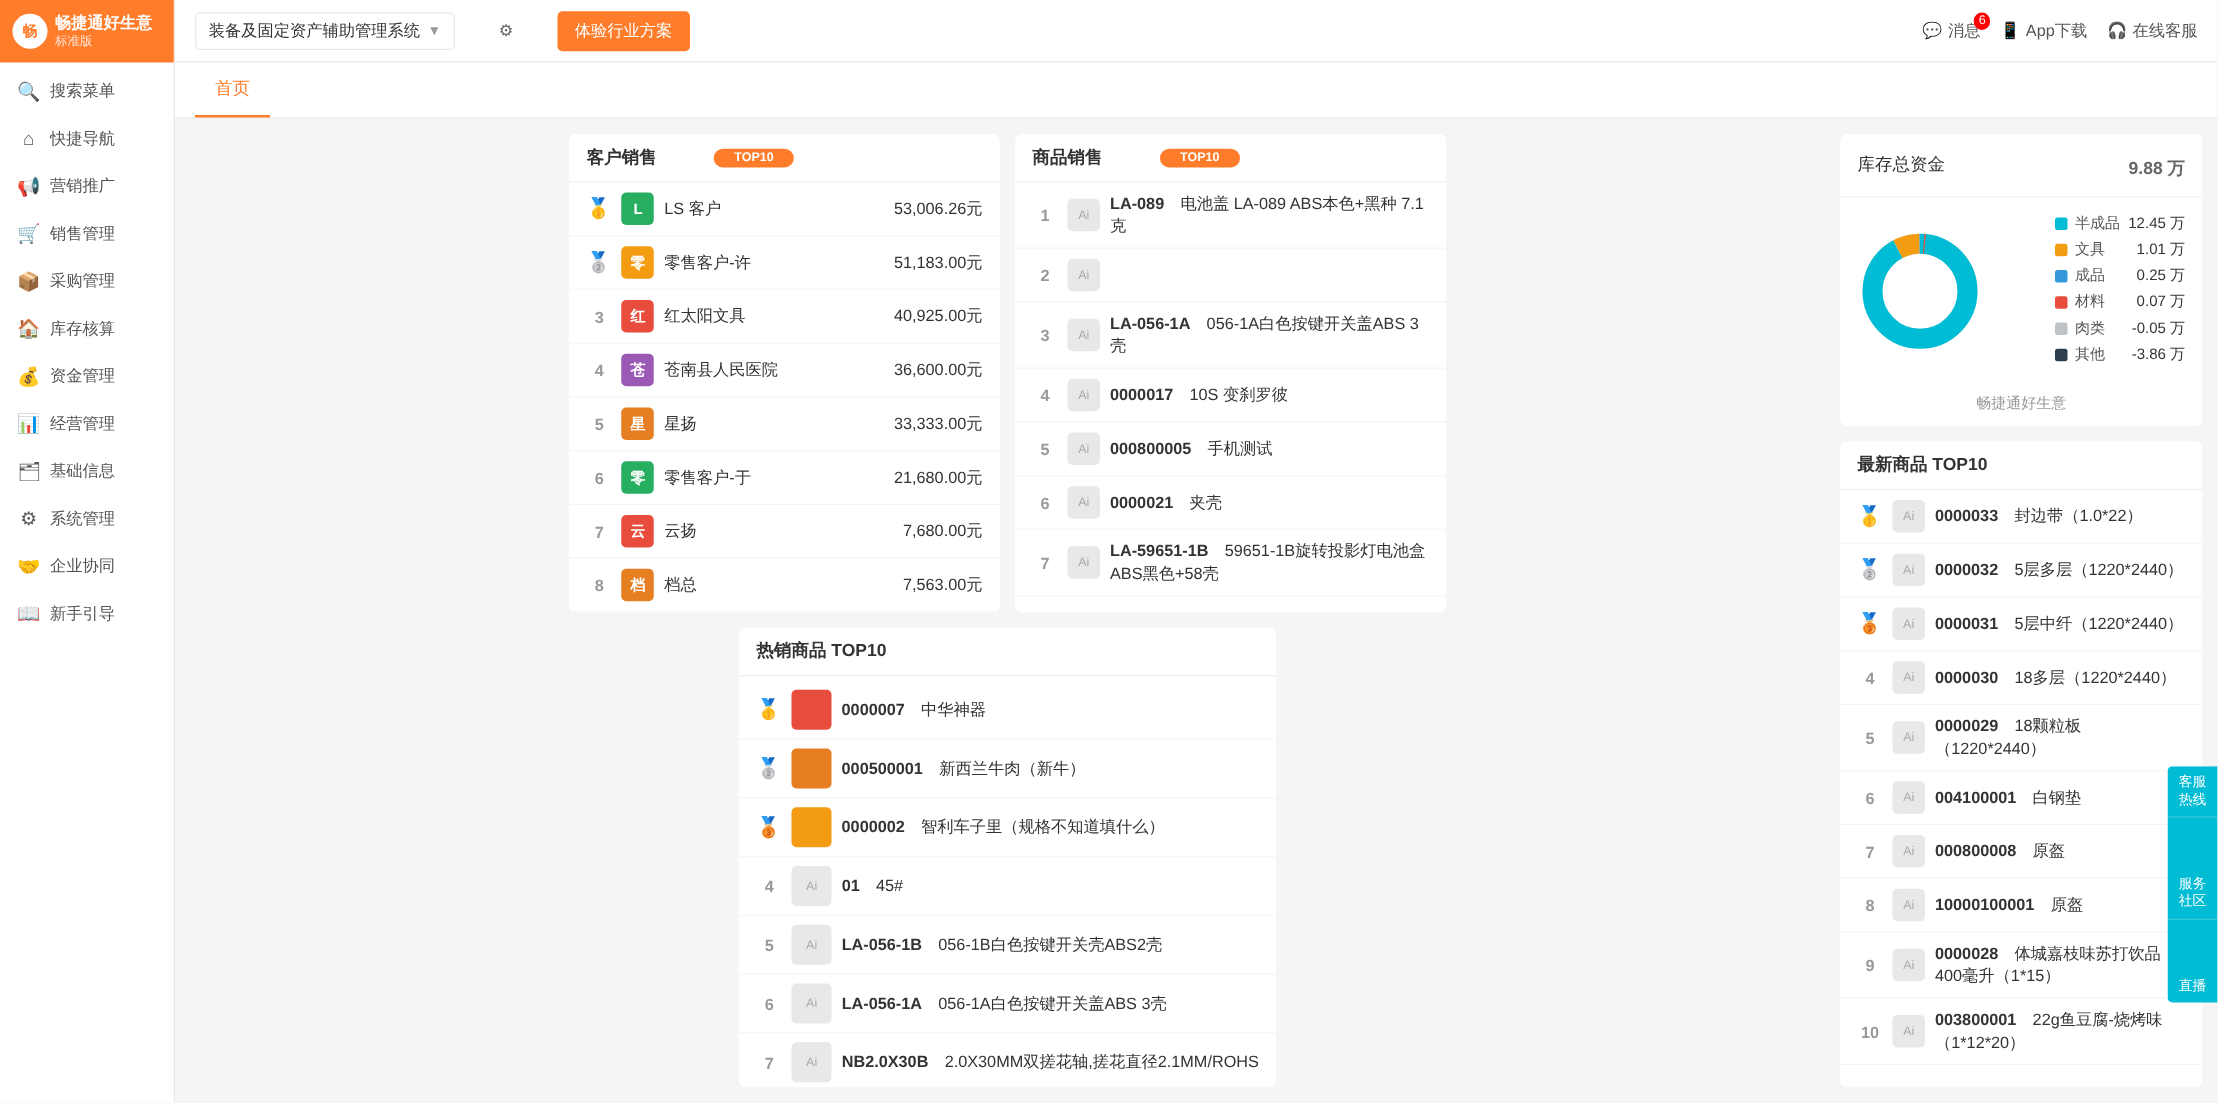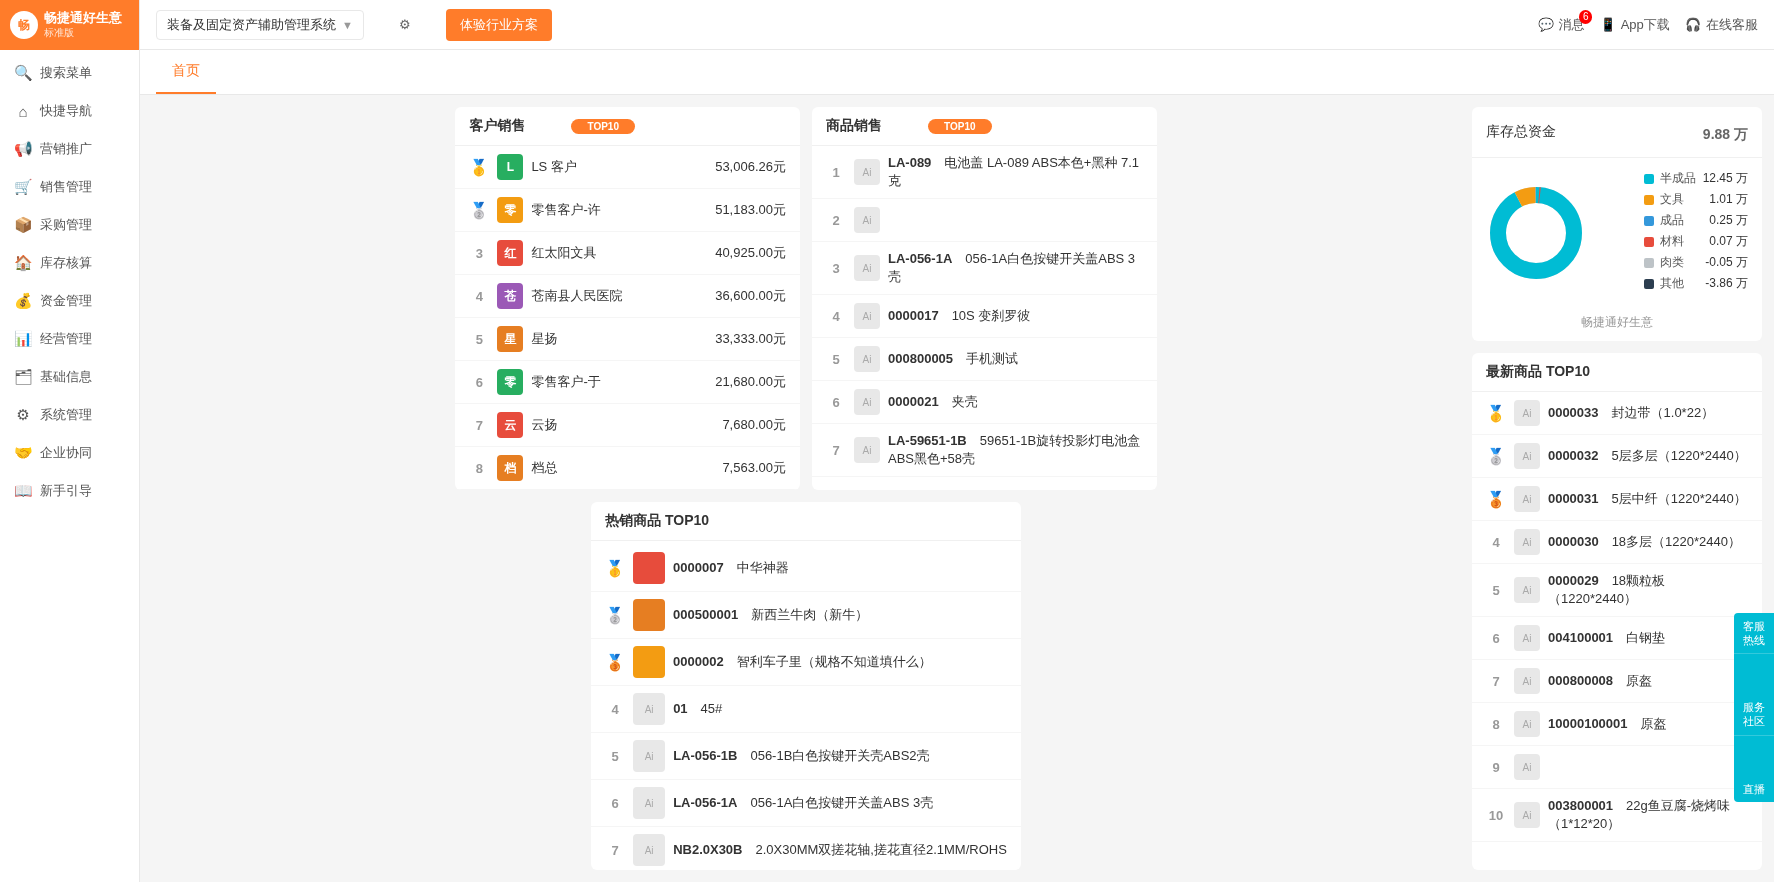--- a/index.html
+++ b/index.html
@@ -675,20 +675,21 @@
     <span class="item-name"><strong>000800008</strong>　原盔</span>
   </div>
               <div class="list-item">
     <span class="rank-num">8</span>
     <div class="product-icon">Ai</div>
     <span class="item-name"><strong>10000100001</strong>　原盔</span>
   </div>
               <div class="list-item">
     <span class="rank-num">9</span>
     <div class="product-icon">Ai</div>
+    <span class="item-name"><strong>0000028</strong>　体城嘉枝味苏打饮品400毫升（1*15）</span>
   </div>
               <div class="list-item">
     <span class="rank-num">10</span>
     <div class="product-icon">Ai</div>
     <span class="item-name"><strong>003800001</strong>　22g鱼豆腐-烧烤味（1*12*20）</span>
   </div>
             </div>
         </div>
       </div>
     </div>

